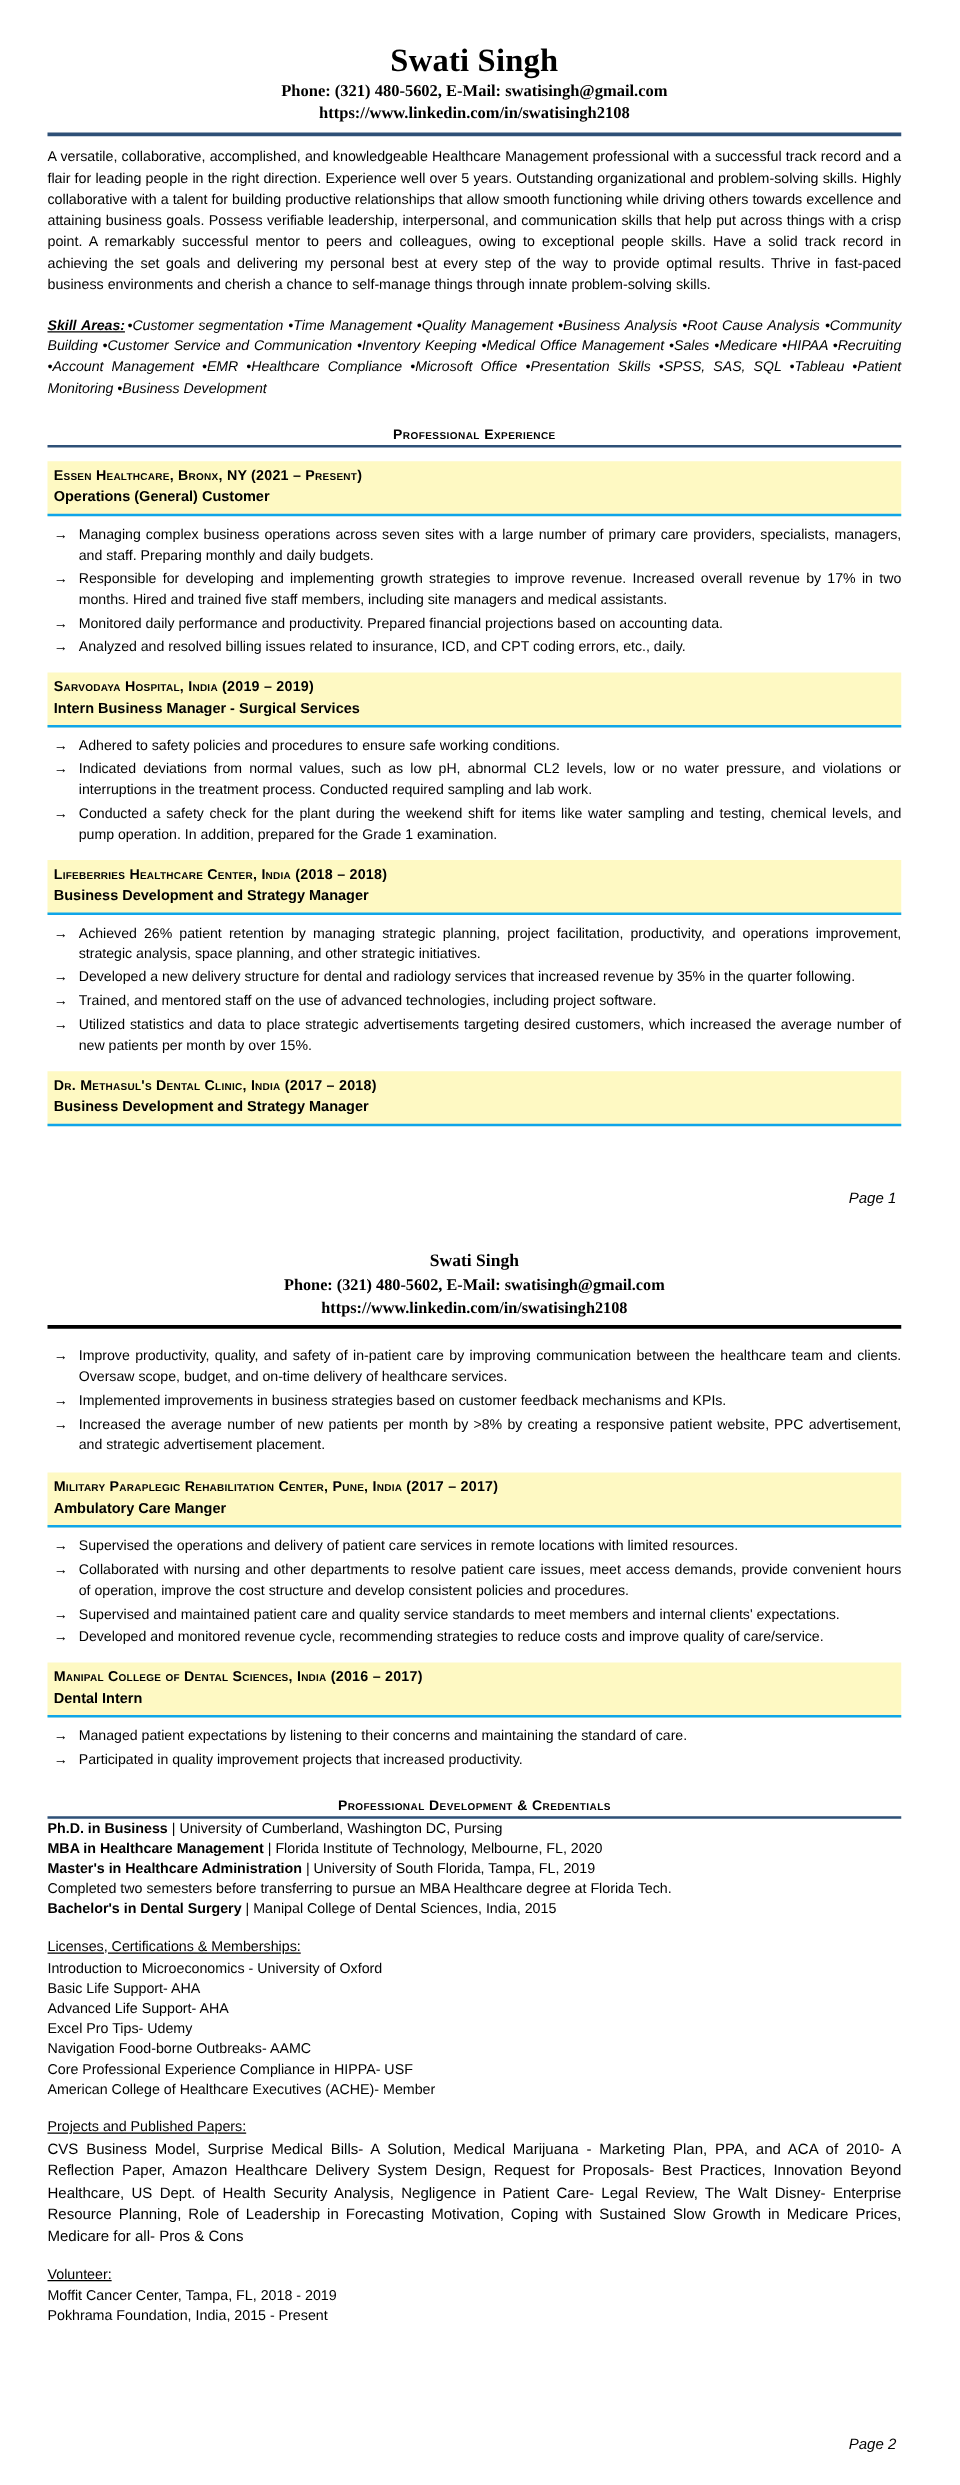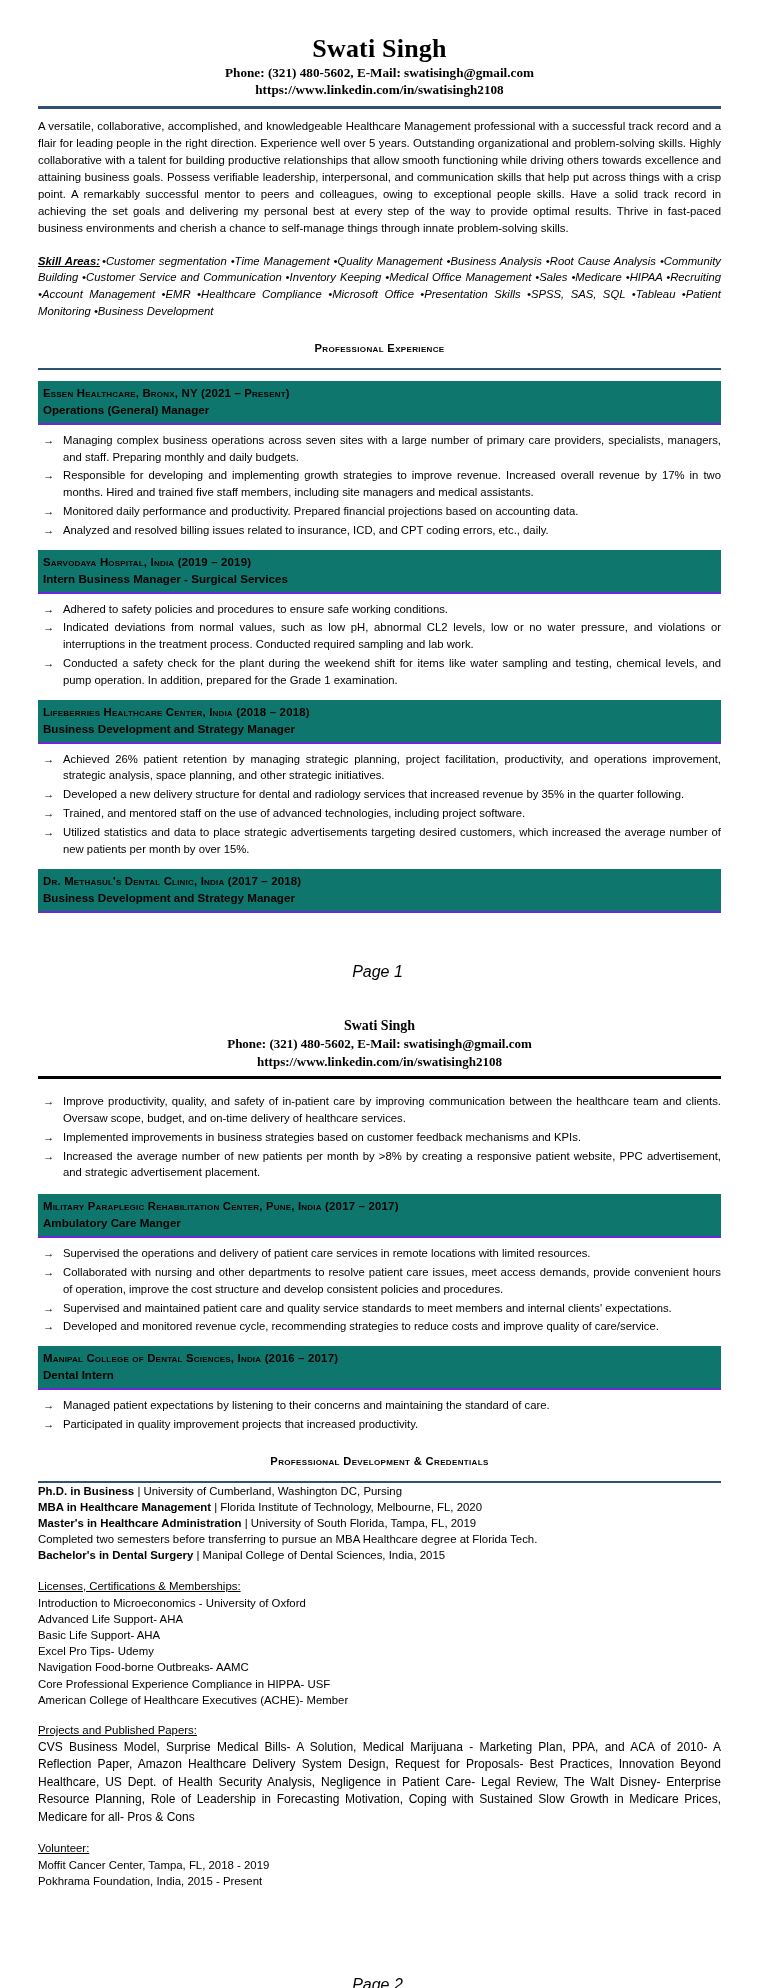--- a/index.html
+++ b/index.html
@@ -78,31 +78,31 @@
   
   .sec {
     margin-top: 22px;
   }
   .sec-title {
     text-align: center;
     font-size: 11.2px;
     font-weight: bold;
     font-variant: small-caps;
     letter-spacing: .35px;
-    padding-bottom: 14px;
+    padding-bottom: 2px;
   }
   .sec-rule { border-top: 2.5px solid #2e5077; }
 
   
   .job {
     margin-top: 11px;
   }
   .job-bar {
-    background: #0f766e;
-    border-bottom: 2px solid #6d28d9;
+    background: #fef9c3;
+    border-bottom: 2px solid #0ea5e9;
     padding: 4px 5px 4px 5px;
   }
   .job-org {
     font-size: 11.4px;
     font-weight: bold;
     font-variant: small-caps;
     letter-spacing: .2px;
     line-height: 1.45;
   }
   .job-role {
@@ -151,22 +151,22 @@
     line-height: 1.42;
   }
   .para {
     font-size: 12px;
     line-height: 1.45;
     text-align: justify;
   }
 
   
   .pagefoot {
-    text-align: center;
-    font-size: 16px;
+    text-align: right;
+    font-size: 12px;
     font-style: italic;
     padding-right: 4px;
   }
   .spacer-p1 { height: 50px; }
   .spacer-p2 { height: 86px; }
 </style>
 </head>
 <body>
 
 <div class="page page1">
@@ -185,21 +185,21 @@
   </div>
 
   <div class="sec">
     <div class="sec-title">Professional Experience</div>
     <div class="sec-rule"></div>
   </div>
 
   <div class="job">
     <div class="job-bar">
       <div class="job-org">Essen Healthcare, Bronx, NY (2021 – Present)</div>
-      <div class="job-role">Operations (General) Manager</div>
+      <div class="job-role">Operations (General) Customer</div>
     </div>
     <div class="bullets">
       <div class="bul">
           <span class="arw">→</span>
           <span class="txt">Managing complex business operations across seven sites with a large number of primary care providers, specialists, managers, and staff. Preparing monthly and daily budgets.</span>
         </div>
       <div class="bul">
           <span class="arw">→</span>
           <span class="txt">Responsible for developing and implementing growth strategies to improve revenue. Increased overall revenue by 17% in two months. Hired and trained five staff members, including site managers and medical assistants.</span>
         </div>
@@ -346,22 +346,22 @@
     <div class="ln"><b>Ph.D. in Business</b><span> | University of Cumberland, Washington DC, Pursing</span></div>
     <div class="ln"><b>MBA in Healthcare Management</b><span> | Florida Institute of Technology, Melbourne, FL, 2020</span></div>
     <div class="ln"><b>Master's in Healthcare Administration</b><span> | University of South Florida, Tampa, FL, 2019</span></div>
     <div class="ln"><span>Completed two semesters before transferring to pursue an MBA Healthcare degree at Florida Tech.</span></div>
     <div class="ln"><b>Bachelor's in Dental Surgery</b><span> | Manipal College of Dental Sciences, India, 2015</span></div>
   </div>
 
   <div class="subhead">Licenses, Certifications &amp; Memberships:</div>
   <div class="plainlist">
     <div>Introduction to Microeconomics - University of Oxford</div>
+    <div>Basic Life Support- AHA</div>
     <div>Advanced Life Support- AHA</div>
-    <div>Basic Life Support- AHA</div>
     <div>Excel Pro Tips- Udemy</div>
     <div>Navigation Food-borne Outbreaks- AAMC</div>
     <div>Core Professional Experience Compliance in HIPPA- USF</div>
     <div>American College of Healthcare Executives (ACHE)- Member</div>
   </div>
 
   <div class="subhead">Projects and Published Papers:</div>
   <div class="para">CVS Business Model, Surprise Medical Bills- A Solution, Medical Marijuana - Marketing Plan, PPA, and ACA of 2010- A Reflection Paper, Amazon Healthcare Delivery System Design, Request for Proposals- Best Practices, Innovation Beyond Healthcare, US Dept. of Health Security Analysis, Negligence in Patient Care- Legal Review, The Walt Disney- Enterprise Resource Planning, Role of Leadership in Forecasting Motivation, Coping with Sustained Slow Growth in Medicare Prices, Medicare for all- Pros &amp; Cons</div>
 
   <div class="subhead">Volunteer:</div>

